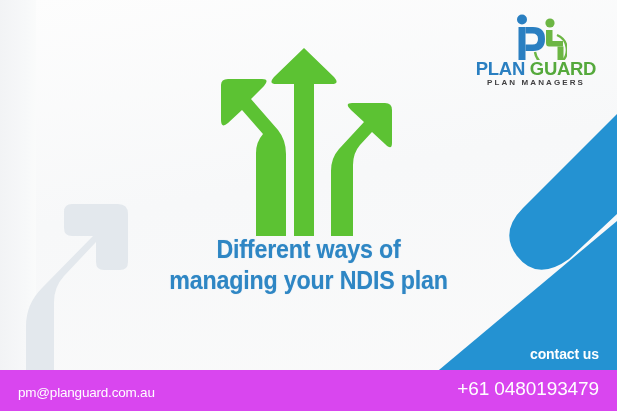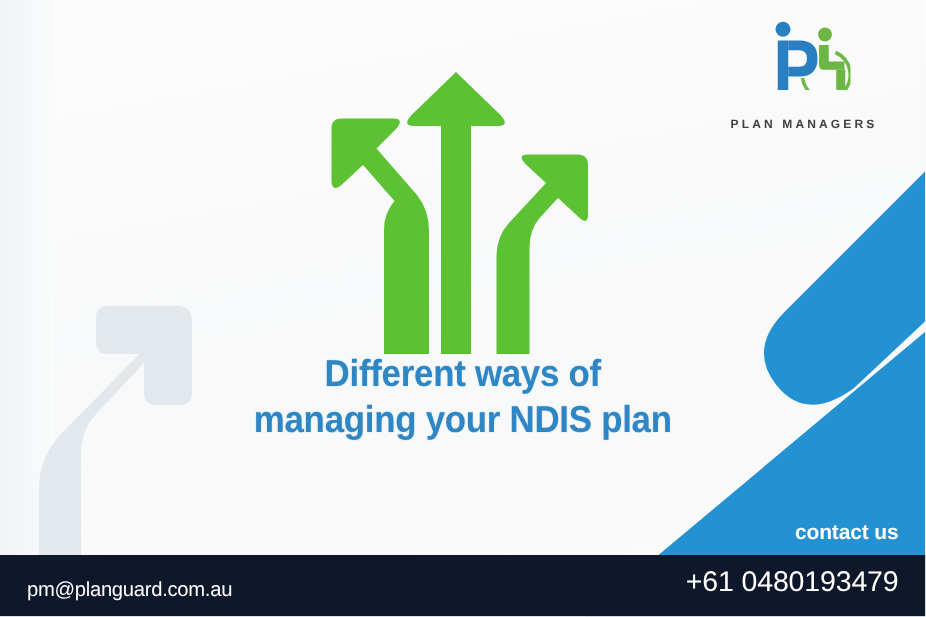--- a/index.html
+++ b/index.html
@@ -51,21 +51,21 @@
     width: 617px;
     height: 190px;
   }
   
   .bottom-bar {
     position: absolute;
     left: 0;
     bottom: 0;
     width: 617px;
     height: 41px;
-    background: #0f172a;
+    background: #d946ef;
   }
   .bar-email {
     position: absolute;
     left: 18px;
     bottom: 11px;
     color: #ffffff;
     font-size: 13.5px;
     letter-spacing: -0.2px;
     white-space: nowrap;
   }
@@ -209,20 +209,23 @@
         <path d="M13.5 13 L20.5 13 L20.5 46 L13.5 46 Z" fill="#2a7fc1"></path>
         <path d="M20.5 13 L28 13 Q40 13 40 25 Q40 37 28 37 L20.5 37 L20.5 30.5 L27.5 30.5 Q33 30.5 33 25 Q33 19.5 27.5 19.5 L20.5 19.5 Z" fill="#2a7fc1"></path>
 
         <circle cx="45" cy="9" r="4.6" fill="#6cb644"></circle>
         <path d="M41 16 L47.5 16 L47.5 27 L58 27 L58 32.5 L44 32.5 Q41 32.5 41 29 Z" fill="#6cb644"></path>
         <path d="M52.5 32.5 L58.5 32.5 L58.5 46 L52.5 46 Z" fill="#6cb644"></path>
 
         <path d="M52 21 A16 16 0 1 1 30 38" fill="none" stroke="#6cb644" stroke-width="2.4"></path>
       </svg>
     </div>
+    <div class="logo-wordmark">
+      <span class="logo-plan">PLAN</span><span>&nbsp;</span><span class="logo-guard">GUARD</span>
+    </div>
     <div class="logo-sub">PLAN MANAGERS</div>
   </div>
 
   <div class="contact-us">contact us</div>
 
   <div class="bottom-bar">
     <div class="bar-email">pm@planguard.com.au</div>
     <div class="bar-phone">+61 0480193479</div>
   </div>
 

